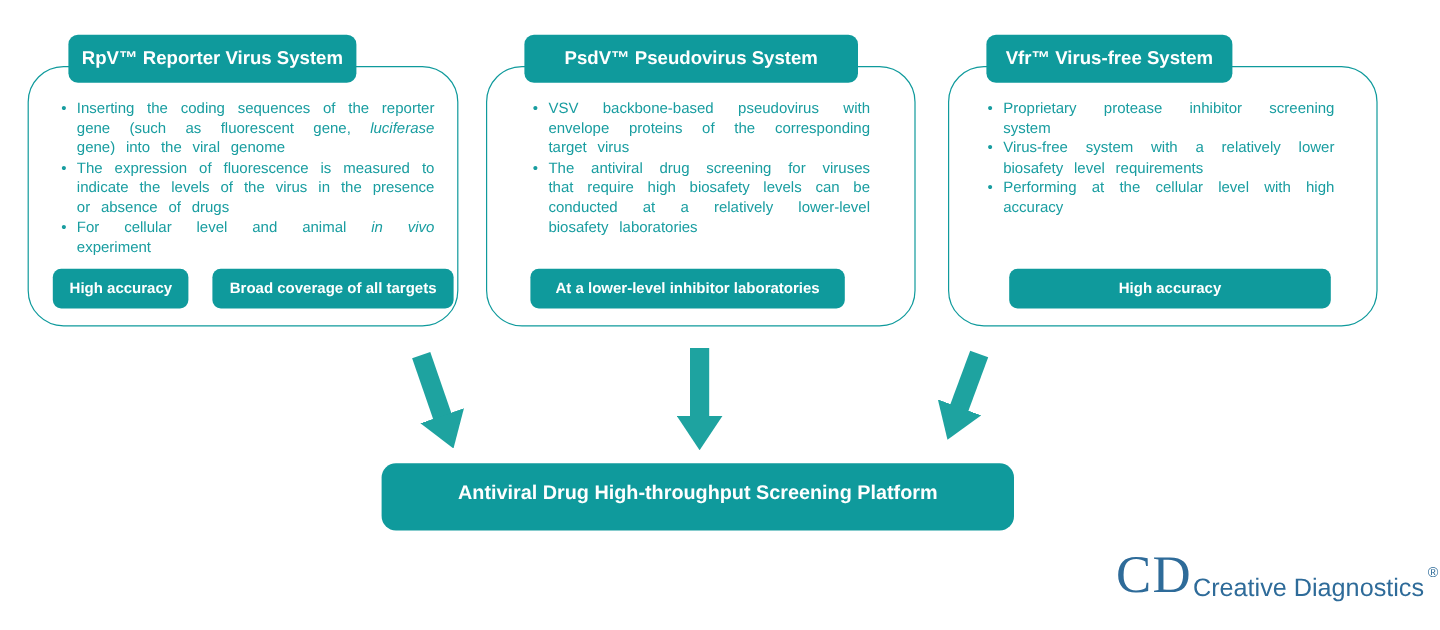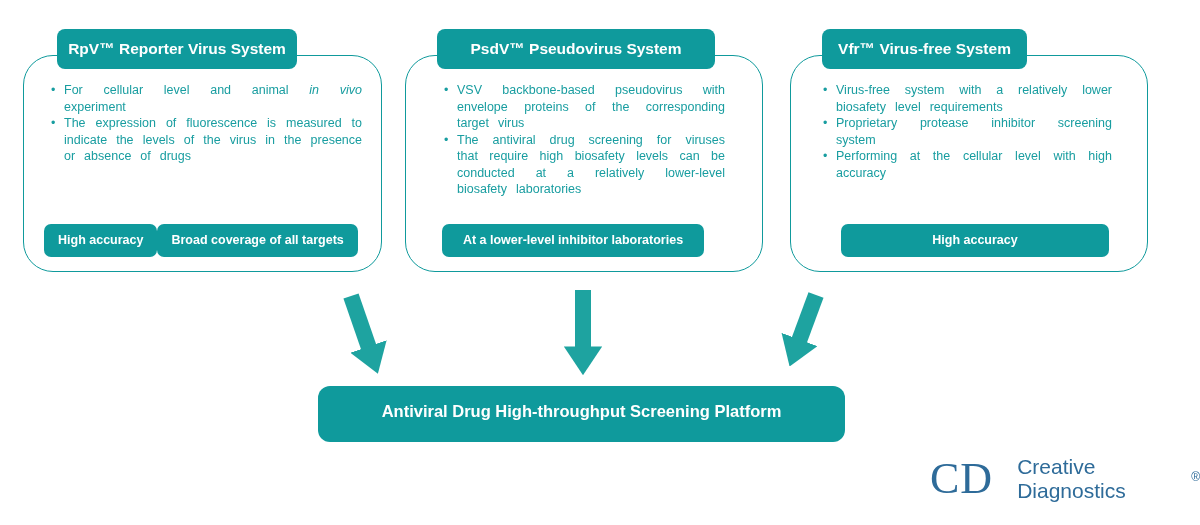--- a/index.html
+++ b/index.html
@@ -28,53 +28,54 @@
 
   .bullets{position:absolute;top:26px;list-style:none;color:var(--teal-text);
     font-size:12.5px;line-height:16.5px;text-align:justify;word-spacing:5.5px;}
   .card-0 .bullets{left:27px;right:19px;}
   .card-1 .bullets{left:38px;right:37px;}
   .card-2 .bullets{left:32px;right:35px;}
   .bullets li{position:relative;padding-left:13px;}
   .bullets li::before{content:"\2022";position:absolute;left:0;top:0;word-spacing:0;}
   .bullets em{font-style:italic;}
 
-  .tags{position:absolute;top:168px;display:flex;}
+  .tags{position:absolute;top:168px;display:flex;gap:20px;}
   .card-0 .tags{left:20px;right:32px;justify-content:flex-start;}
   .card-1 .tags{left:36px;right:58px;}
   .card-2 .tags{left:50px;right:38px;}
   .card-1 .tag,.card-2 .tag{flex:1 1 100%;}
   .tag{height:33px;line-height:33px;background:var(--teal);color:var(--white);
     font-size:12.5px;font-weight:bold;text-align:center;border-radius:7px;padding:0 14px;white-space:nowrap;}
 
   
   .arrows{position:absolute;left:0;top:0;pointer-events:none;}
   .arrows .shaft{stroke:var(--arrow);stroke-width:16;}
   .arrows .head{fill:var(--arrow);}
 
   
   .platform{position:absolute;left:318px;top:386px;width:527px;height:56px;line-height:50px;
     background:var(--teal);color:var(--white);font-size:16.5px;font-weight:bold;text-align:center;border-radius:12px;}
 
   
   .logo{position:absolute;left:930px;top:455px;display:flex;align-items:flex-end;color:var(--logo);}
   .logo-cd{font-family:"Liberation Serif","DejaVu Serif",serif;font-size:44px;line-height:48px;letter-spacing:1px;}
-  .logo-name{font-size:21px;margin-left:24px;}
+  .logo-name{font-size:21px;margin-left:1px;}
   .logo-reg{font-size:12px;margin-left:3px;position:relative;top:-19px;}
 </style>
 </head>
 <body>
 
 <div class="canvas">
 
   <section class="card card-0">
     <div class="card-title">RpV™ Reporter Virus System</div>
     <ul class="bullets">
+        <li><span>Inserting the coding sequences of the reporter gene (such as fluorescent gene, </span><em>luciferase</em><span> gene) into the viral genome</span></li>
+        <li><span>The expression of fluorescence is measured to indicate the levels of the virus in the presence or absence of drugs</span></li>
         <li><span>For cellular level and animal </span><em>in vivo</em><span> experiment</span></li>
-        <li><span>The expression of fluorescence is measured to indicate the levels of the virus in the presence or absence of drugs</span></li>
       </ul>
     <div class="tags">
         <div class="tag">High accuracy</div>
         <div class="tag">Broad coverage of all targets</div>
       </div>
   </section>
 
   <section class="card card-1">
     <div class="card-title">PsdV™ Pseudovirus System</div>
     <ul class="bullets">
@@ -82,22 +83,22 @@
         <li><span>The antiviral drug screening for viruses that require high biosafety levels can be conducted at a relatively lower-level biosafety laboratories</span></li>
       </ul>
     <div class="tags">
         <div class="tag">At a lower-level inhibitor laboratories</div>
       </div>
   </section>
 
   <section class="card card-2">
     <div class="card-title">Vfr™ Virus-free System</div>
     <ul class="bullets">
+        <li><span>Proprietary protease inhibitor screening system</span></li>
         <li><span>Virus-free system with a relatively lower biosafety level requirements</span></li>
-        <li><span>Proprietary protease inhibitor screening system</span></li>
         <li><span>Performing at the cellular level with high accuracy</span></li>
       </ul>
     <div class="tags">
         <div class="tag">High accuracy</div>
       </div>
   </section>
 
   <svg class="arrows" width="1200" height="525" viewBox="0 0 1200 525">
     <defs>
       <marker id="ah" markerWidth="1.8" markerHeight="2.4" refX="0.1" refY="1.2" orient="auto">

